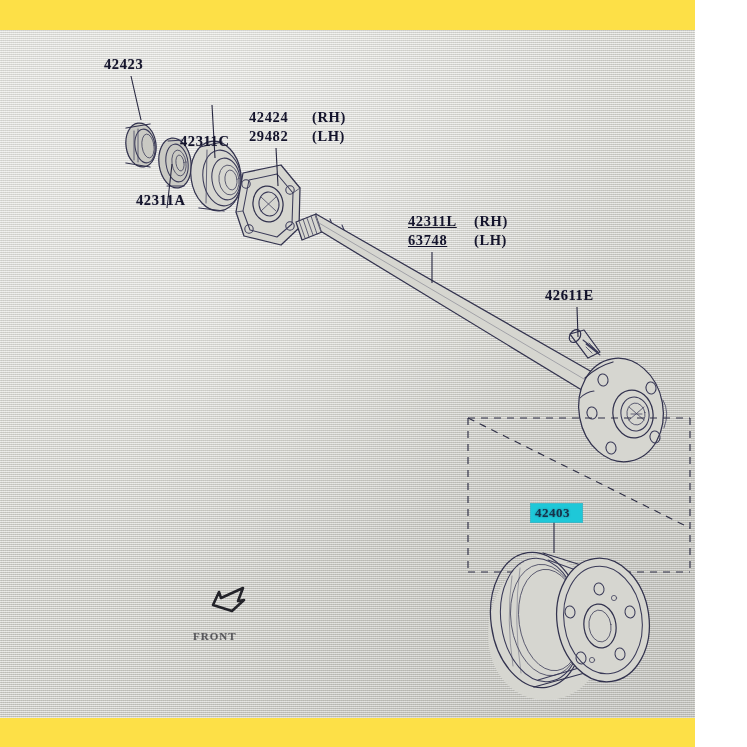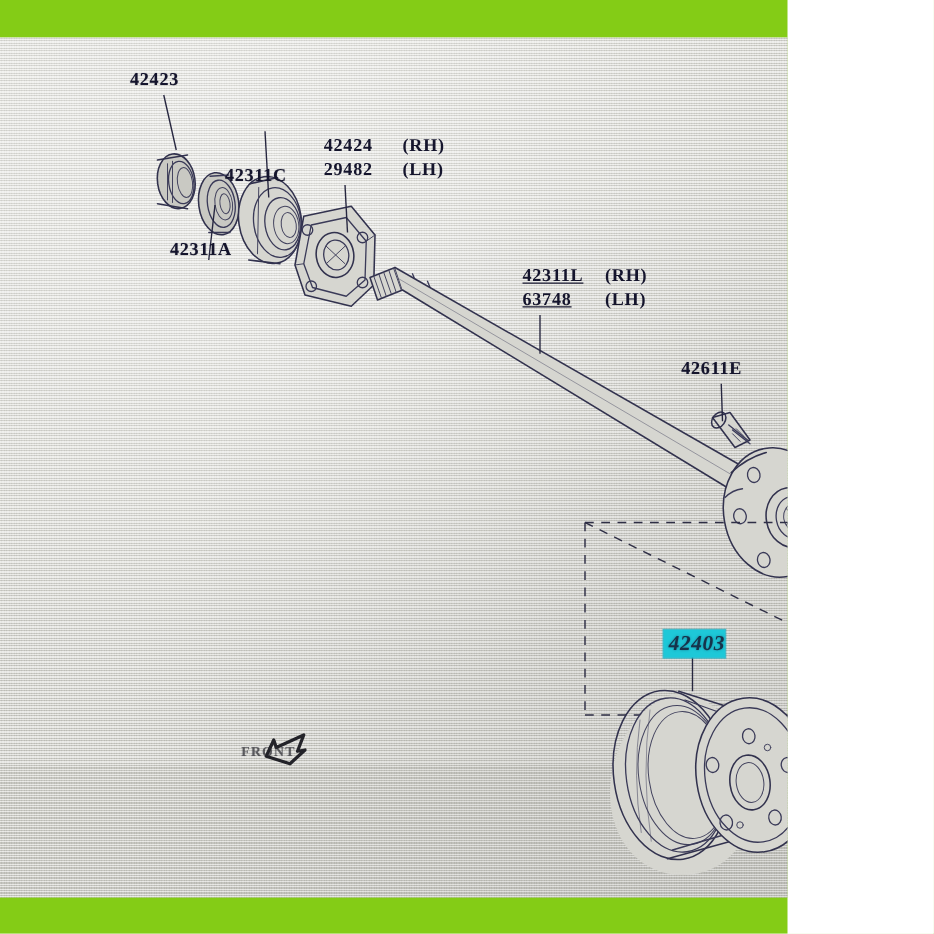--- a/index.html
+++ b/index.html
@@ -6,23 +6,23 @@
   html, body {
     margin: 0;
     padding: 0;
     background: #ffffff;
   }
   body {
     font-family: "Liberation Sans", sans-serif;
   }
   #page {
     position: relative;
-    width: 630px;
+    width: 695px;
     height: 747px;
-    background: #84cc16;
+    background: #fde047;
     overflow: hidden;
   }
   
   #paper {
     position: absolute;
     left: 0;
     top: 30px;
     width: 747px;
     height: 688px;
     background:
@@ -75,40 +75,38 @@
     letter-spacing: 1px;
     color: #2a2a30;
     opacity: 0.72;
   }
   .hl {
     position: absolute;
     background: #1ec8d8;
     color: #16324a;
     font-family: "Liberation Serif", serif;
     font-weight: 700;
-    font-size: 17px;
+    font-size: 13px;
     letter-spacing: 0.5px;
-    padding: 2px 0 3px 4px;
+    padding: 2px 12px 3px 4px;
     line-height: 1;
     white-space: nowrap;
     box-shadow: 0 0 0 1px rgba(28,180,200,0.8);
     text-shadow: 0 0 2px rgba(22,50,74,0.55);
     filter: blur(0.35px);
-    font-style: italic;
   }
   .grp-lbl {
     position: absolute;
     color: #14142c;
     font-family: "Liberation Serif", serif;
     font-weight: 700;
     font-size: 14.5px;
     line-height: 19px;
     letter-spacing: 0.6px;
     white-space: nowrap;
-    margin-left: 10px;
   }
 </style>
 </head>
 <body>
 
 <div id="page">
 
   <div id="paper"></div>
 
   <svg id="art" viewBox="0 0 747 747" xmlns="http://www.w3.org/2000/svg">
@@ -300,15 +298,15 @@
     <div>42311L</div>
     <div>63748</div>
   </div>
   <div class="grp-lbl" style="left:474px; top:212px;">
     <div>(RH)</div>
     <div>(LH)</div>
   </div>
 
   <div class="hl" style="left:531px; top:504px;">42403</div>
 
-  <div class="lbl front" style="left:193px; top:596px;">FRONT</div>
+  <div class="lbl front" style="left:193px; top:630px;">FRONT</div>
 
 </div>
 
 </body></html>

